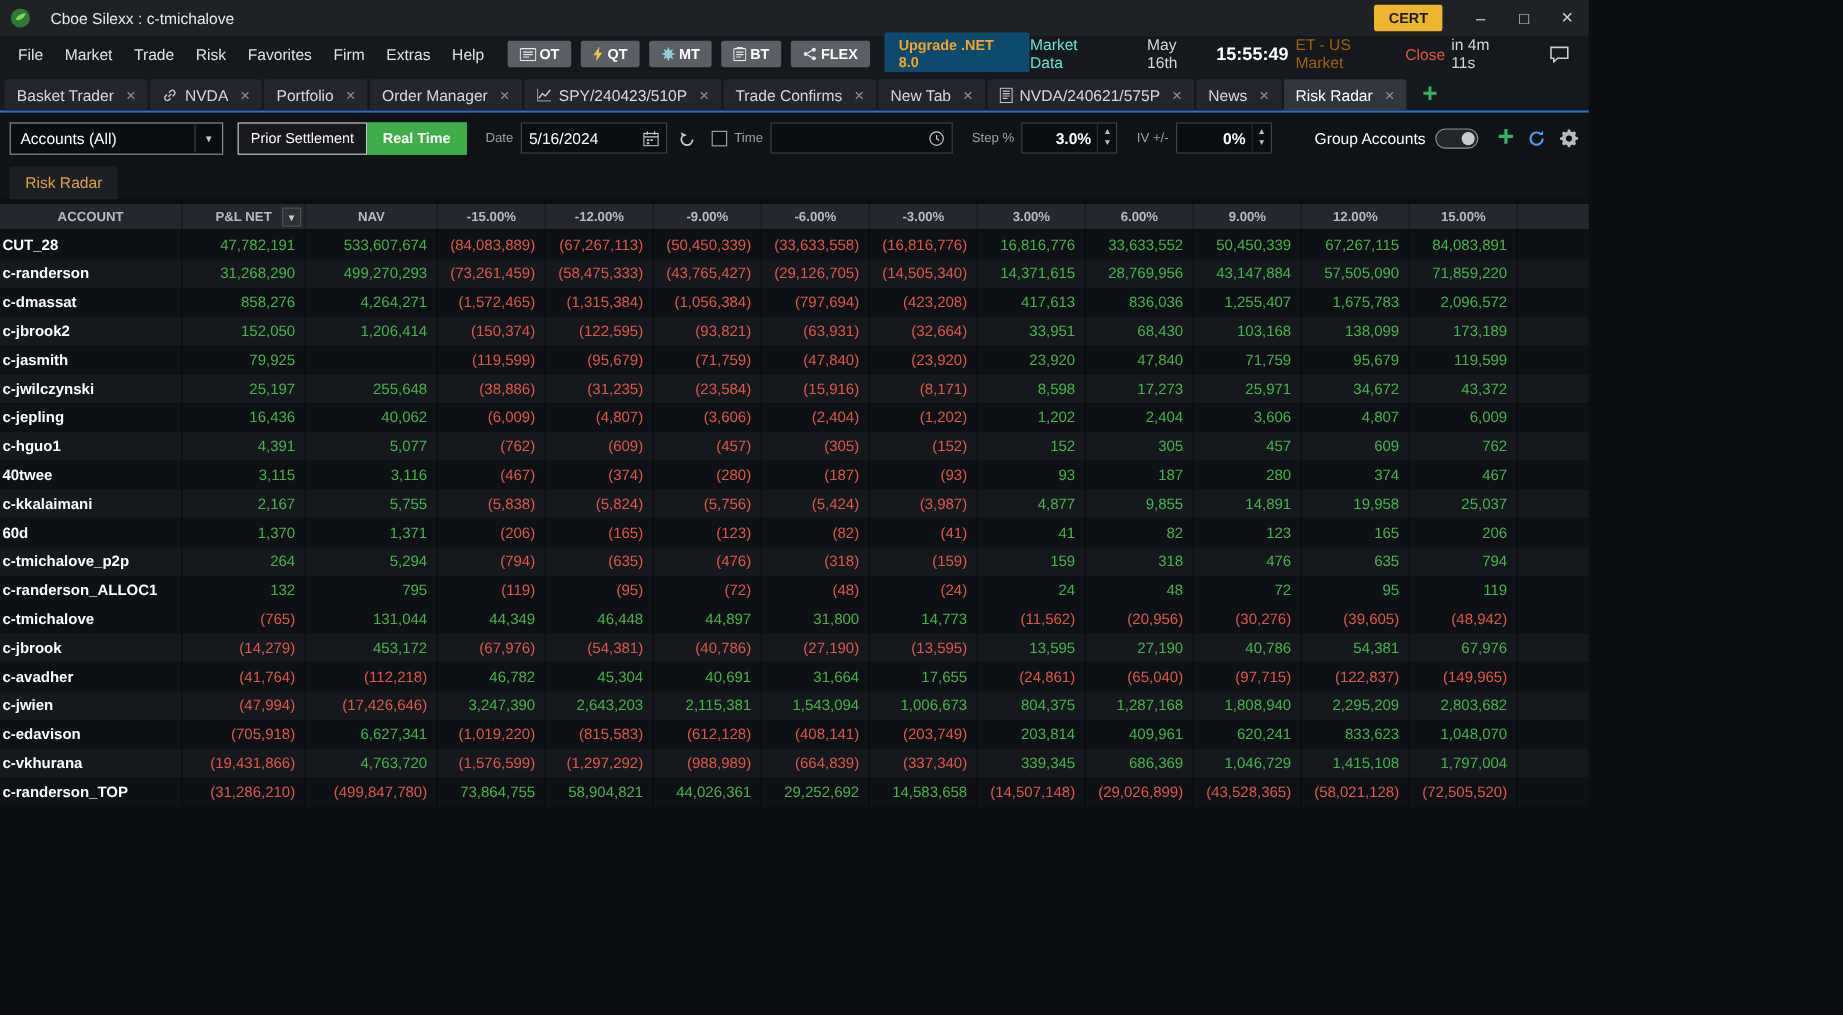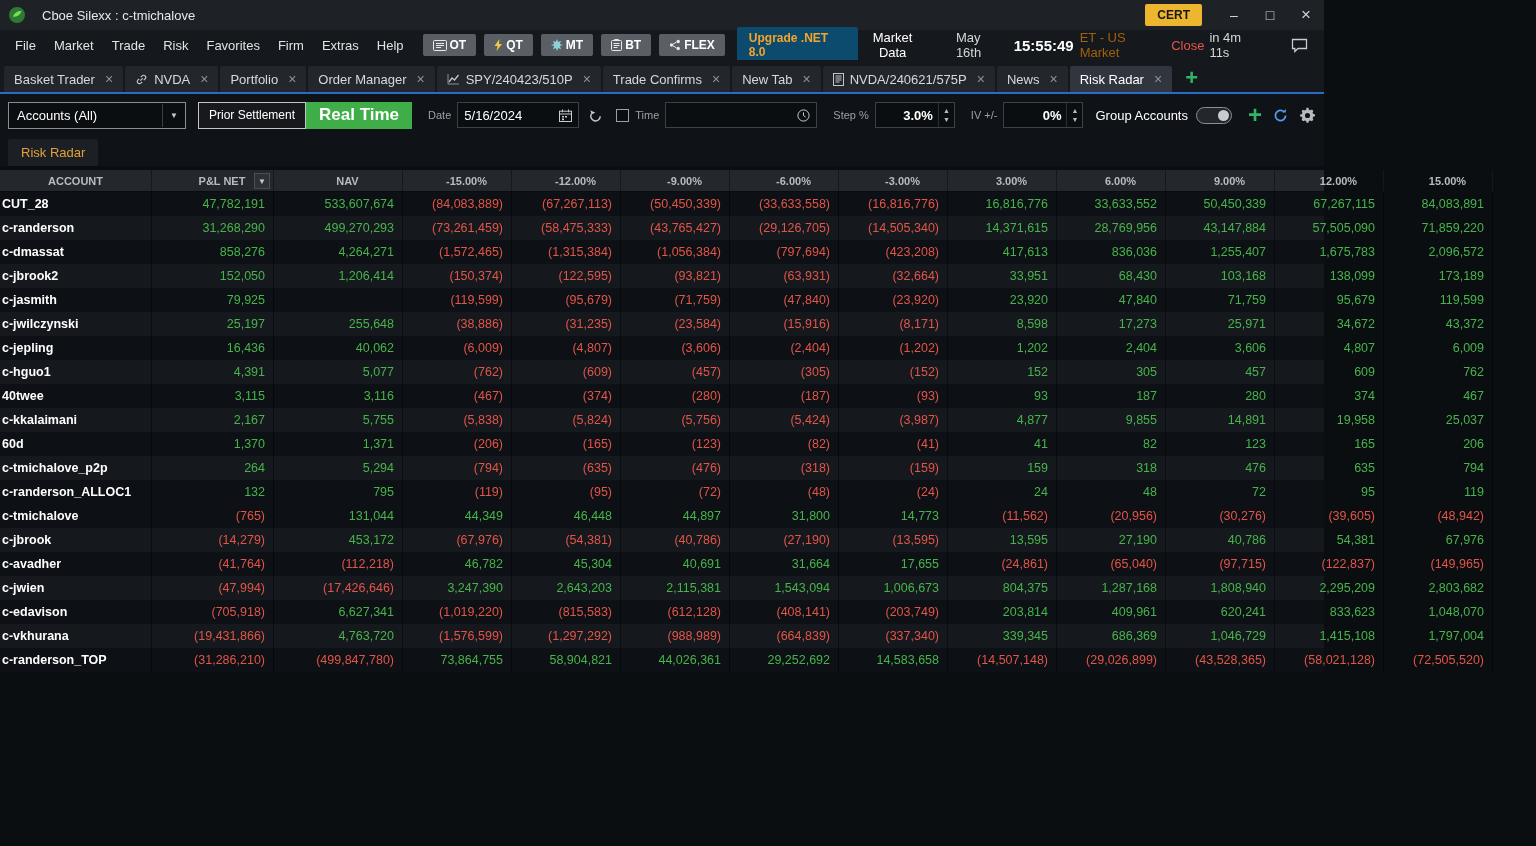--- a/index.html
+++ b/index.html
@@ -25,21 +25,21 @@
   .menubar { height: 30px; background: #15181c; display: flex; align-items: center; padding: 0 6px; flex: none; }
   .menu-items { display: flex; align-items: center; }
   .menu-item { padding: 5px 9px; color: #e0e2e4; }
   .tool-buttons { display: flex; align-items: center; margin-left: 10px; gap: 8px; }
   .tool-btn { display: inline-flex; align-items: center; gap: 3px; background: #5a5f66; color: #fff;
     font-weight: bold; font-size: 12px; padding: 4px 10px; border-radius: 2px; }
   .tool-icon { display: flex; align-items: center; }
   .upgrade-btn { margin-left: 12px; background: #0c4a6e; color: #f6a42a; font-weight: bold; font-size: 12px;
     padding: 4px 12px; border-radius: 2px; }
   .mb-right { margin-left: auto; display: flex; align-items: center; padding-right: 10px; }
-  .md-label { color: #ffffff; margin-right: 29px; text-align: center; }
+  .md-label { color: #5eead4; margin-right: 29px; }
   .clock-date { color: #d4d6d8; }
   .clock-time { color: #ffffff; font-weight: bold; font-size: 15px; margin: 0 6px; }
   .clock-zone { color: #a16207; }
   .clock-status { color: var(--negative, #e25549); margin: 0 5px; }
   .clock-countdown { color: #d4d6d8; margin-right: 18px; }
 
   
   .tabbar { height: 34px; background: #15181c; display: flex; align-items: flex-end; padding: 0 3px;
     border-bottom: 2px solid var(--accent-blue, #2b6cc8); flex: none; }
   .tab-strip { display: flex; align-items: flex-end; }
@@ -52,21 +52,21 @@
 
   
   .toolbar { height: 42px; background: #0f1216; display: flex; align-items: center; padding: 0 8px; flex: none; }
   .dropdown { width: 178px; height: 27px; background: #0b0e11; border: 1px solid #878d93; display: flex;
     align-items: center; padding: 0 0 0 8px; color: #fff; }
   .dd-caret { margin-left: auto; font-size: 8px; color: #c8ccd0; border-left: 1px solid #3a3f45;
     padding: 7px 7px; }
   .seg { display: flex; margin-left: 12px; }
   .btn-prior { height: 27px; background: #17191d; border: 1px solid #c3c7cb; color: #fff; font-size: 12px;
     font-weight: normal; padding: 0 10px; display: flex; align-items: center; }
-  .btn-realtime { height: 27px; background: var(--real-time-green, #3fae49); color: #fff; font-size: 17px;
+  .btn-realtime { height: 27px; background: var(--real-time-green, #3fae49); color: #fff; font-size: 12px;
     font-weight: bold; padding: 0 12px; display: flex; align-items: center; border: 1px solid #3fae49; }
   .lbl { color: #9aa0a6; font-size: 11px; }
   .lbl.m-l { margin-left: 16px; }
   .tb-input { height: 26px; background: #0b0e11; border: 1px solid #3c4147; display: flex; align-items: center;
     padding: 0 6px; color: #fff; margin-left: 6px; }
   .tb-input .in-icon { margin-left: auto; display: flex; align-items: center; }
   .date-input { width: 122px; }
   .time-input { width: 152px; }
   .icon-btn { display: flex; align-items: center; justify-content: center; margin-left: 10px; }
   .checkbox { width: 13px; height: 13px; border: 1px solid #9aa0a6; background: #0b0e11; margin-left: 14px; flex: none; }
@@ -85,21 +85,21 @@
     background: #c8ccd0; }
   .plus-btn { color: #2fb468; font-size: 24px; font-weight: bold; line-height: 1; margin-left: 16px; }
 
   
   .subtabs { height: 30px; background: #0f1216; display: flex; align-items: flex-end; padding-left: 8px; flex: none; }
   .subtab { background: #1c2025; color: var(--subtab-orange, #e2a23b); padding: 6px 13px;
     border-radius: 2px 2px 0 0; }
 
   
   .riskgrid { margin-top: 4px; }
-  .grid-row { display: grid; grid-template-columns: 152px 103px 110px repeat(10, 90px) 1fr; gap: 19px; }
+  .grid-row { display: grid; grid-template-columns: 152px 103px 110px repeat(10, 90px) 1fr; }
   .thead { background: #24282e; height: 22px; border-bottom: 1px solid #0a0c0e; }
   .th { position: relative; display: flex; align-items: center; justify-content: center; color: #b6bcc2;
     font-size: 11px; font-weight: bold; border-right: 1px solid #15181c; overflow: hidden; }
   .th.filler { border-right: none; }
   .sort-box { position: absolute; right: 3px; top: 3px; width: 16px; height: 16px; background: #2e3237;
     border: 1px solid #4a4f55; display: flex; align-items: center; justify-content: center; font-size: 8px;
     color: #c8ccd0; }
   .tr { height: 24px; }
   .tr.odd { background: #0d1014; }
   .tr.even { background: #15181d; }

